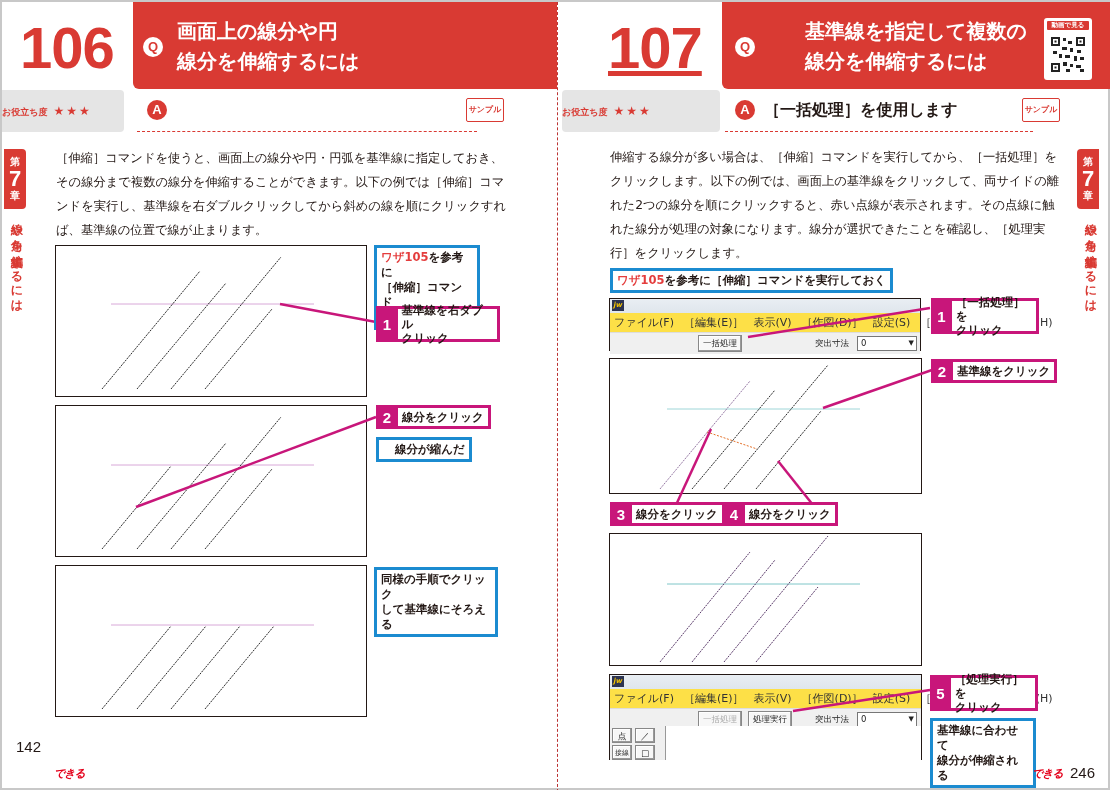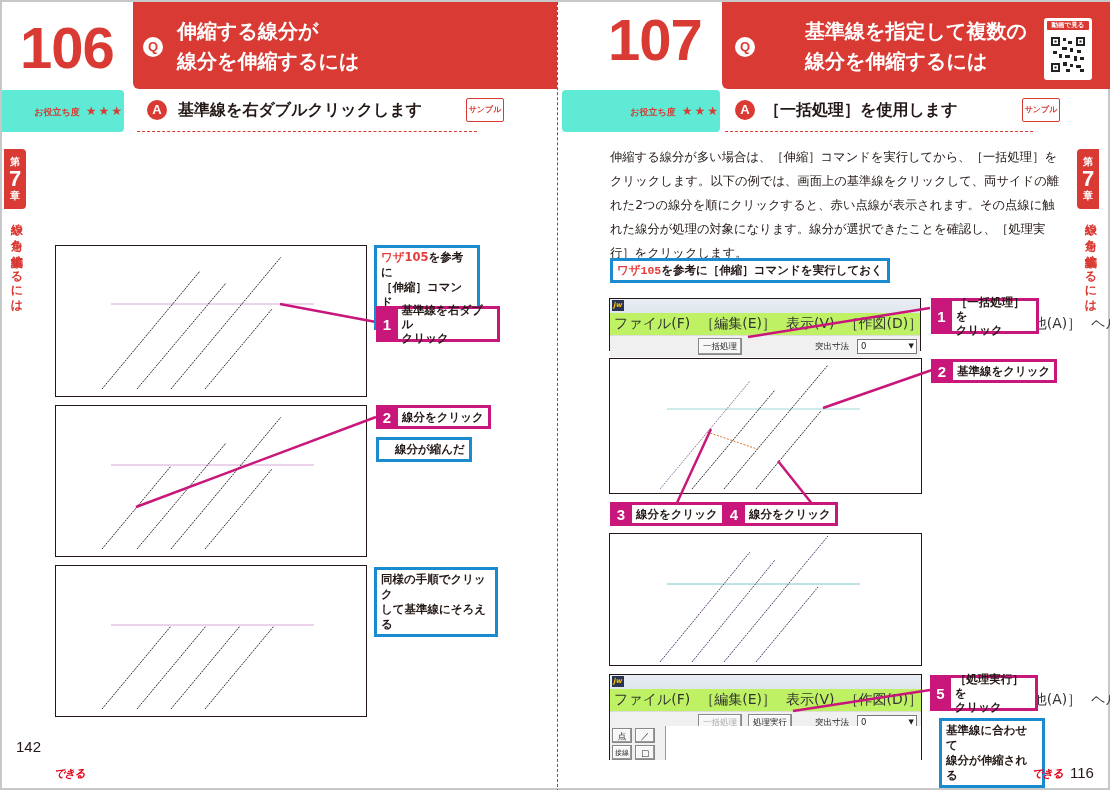--- a/index.html
+++ b/index.html
@@ -7,21 +7,21 @@
   .spread { position: absolute; inset: 0; border: 2px solid #c8c8c8; }
   .page { position: absolute; top: 0; height: 790px; width: 555px; }
   .page.left { left: 0; }
   .page.right { left: 555px; border-left: 1px dashed #b33; }
   .abs { position: absolute; }
 
   .num { font-family: "Liberation Sans", sans-serif; font-weight: bold; color: #d93a33; font-size: 58px; letter-spacing: -1px; }
   .qbar { background: #d93a33; color: #fff; border-radius: 0 0 0 6px; }
   .qbadge { width: 20px; height: 20px; border-radius: 50%; background: #fff; color: #d93a33; font-weight: bold; font-size: 13px; text-align: center; line-height: 20px; font-family: "Liberation Sans", sans-serif; }
   .qtitle { font-size: 20px; font-weight: bold; line-height: 30px; color: #fff; }
-  .rating { background: #5eead4; border-radius: 0 4px 4px 0; color: #d93a33; font-size: 9px; font-weight: bold; text-align: right; line-height: 42px; }
+  .rating { background: #e5e5e5; border-radius: 0 4px 4px 0; color: #d93a33; font-size: 9px; font-weight: bold; text-align: left; line-height: 42px; }
   .rating .stars { font-size: 12px; margin-left: 6px; letter-spacing: 2px; }
   .abadge { width: 20px; height: 20px; border-radius: 50%; background: #d93a33; color: #fff; font-weight: bold; font-size: 13px; text-align: center; line-height: 20px; font-family: "Liberation Sans", sans-serif; }
   .atitle { font-size: 16px; font-weight: bold; color: #231815; line-height: 20px; }
   .sample { border: 1px solid #d93a33; color: #d93a33; font-size: 8px; font-weight: bold; width: 38px; height: 24px; line-height: 22px; text-align: center; border-radius: 2px; }
   .dashline { border-top: 1px dashed #d93a33; height: 0; }
 
   .body { font-size: 12.3px; line-height: 24px; color: #231815; }
   .tab { background: #d93a33; color: #fff; text-align: center; font-weight: bold; width: 22px; }
   .tab .chap-a { font-size: 10px; display: block; padding-top: 6px; }
   .tab .chap-n { font-size: 22px; display: block; line-height: 20px; font-family: "Liberation Sans", sans-serif; }
@@ -33,21 +33,21 @@
 
   .note { border: 3px solid #1b8bd0; background: #fff; font-size: 11.5px; font-weight: bold; line-height: 15px; padding: 2px 4px; color: #231815; }
   .note .hl { color: #e43d3d; }
   .step { background: #c8167a; display: flex; align-items: stretch; }
   .step .n { color: #fff; font-weight: bold; font-size: 15px; width: 22px; text-align: center; font-family: "Liberation Sans", sans-serif; display: flex; align-items: center; justify-content: center; }
   .step .t { background: #fff; margin: 3px 3px 3px 0; padding: 0 4px; font-size: 11.5px; font-weight: bold; line-height: 14px; color: #231815; display: flex; align-items: center; }
 
   .jw { border: 1.5px solid #231815; background: #f4f4f4; font-family: "DejaVu Sans", sans-serif; }
   .jw .tb { height: 14px; background: linear-gradient(#e9eef3, #dfe6ec); position: relative; }
   .jw .logo { position: absolute; left: 2px; top: 1px; width: 12px; height: 11px; background: #2c3350; color: #f3c300; font-size: 7px; font-style: italic; font-weight: bold; text-align: center; line-height: 11px; }
-  .jw .menu { font-size: 14px; color: #333; padding: 2px 4px; white-space: nowrap; display: flex; gap: 10px; background: #bef264; }
+  .jw .menu { font-size: 11px; color: #333; padding: 2px 4px; white-space: nowrap; display: flex; gap: 10px; background: #fde047; }
   .jw .bar { height: 22px; background: #f0f0f0; border-top: 1px solid #ddd; position: relative; }
   .btn98 { position: absolute; border: 1px solid #888; background: #f7f7f7; box-shadow: inset -1px -1px #999, inset 1px 1px #fff; font-size: 8.5px; text-align: center; line-height: 15px; color: #222; }
   .btn98.disabled { color: #aaa; }
   .sel98 { position: absolute; border: 1px solid #777; background: #fff; font-size: 8.5px; line-height: 13px; padding-left: 3px; color: #222; }
   .sel98 .arr { position: absolute; right: 2px; top: 0; font-size: 7px; }
   .lbl98 { position: absolute; font-size: 8.5px; color: #222; }
 
   .foot-num { font-family: "Liberation Sans", sans-serif; font-size: 15px; color: #231815; }
   .dekiru { font-size: 11px; font-weight: bold; color: #e4001b; font-style: italic; letter-spacing: -1px; }
 
@@ -57,39 +57,39 @@
 </head>
 <body>
 
 <div class="spread">
 
   <div class="page left">
     <div class="abs num" style="left:18px;top:12px;">106</div>
     <div class="abs qbar" style="left:131px;top:0;width:424px;height:87px;">
       <div class="abs qbadge" style="left:10px;top:35px;">Q</div>
       <div class="abs qtitle" style="left:44px;top:14px;">
-        <div>伸縮する線分が</div>
+        <div>画面上の線分や円</div>
         <div>線分を伸縮するには</div>
       </div>
     </div>
     <div class="abs rating" style="left:0;top:88px;width:122px;height:42px;">
       <span>お役立ち度</span><span class="stars">★★★</span>
     </div>
     <div class="abs abadge" style="left:145px;top:98px;">A</div>
-    <div class="abs atitle" style="left:176px;top:98px;">基準線を右ダブルクリックします</div>
     <div class="abs sample" style="left:464px;top:96px;">サンプル</div>
     <div class="abs dashline" style="left:135px;top:129px;width:340px;"></div>
 
     <div class="abs tab" style="left:2px;top:147px;border-radius:0 4px 4px 0;">
       <span class="chap-a">第</span>
       <span class="chap-n">7</span>
       <span class="chap-b">章</span>
     </div>
     <div class="abs vert" style="left:6px;top:212px;">線や角を編集するには</div>
 
+    <div class="abs body" style="left:54px;top:144px;width:452px;">［伸縮］コマンドを使うと、画面上の線分や円・円弧を基準線に指定しておき、その線分まで複数の線分を伸縮することができます。以下の例では［伸縮］コマンドを実行し、基準線を右ダブルクリックしてから斜めの線を順にクリックすれば、基準線の位置で線が止まります。</div>
 
     <div class="abs panel" style="left:53px;top:243px;width:312px;height:152px;">
       <svg width="309" height="149" viewBox="0 0 309 149">
         <line x1="55" y1="58" x2="258" y2="58" stroke="#d8a8d8" stroke-width="1"></line>
         <g stroke="#111" stroke-width="0.9" stroke-dasharray="2 1">
           <line x1="46" y1="143" x2="144" y2="25"></line>
           <line x1="81" y1="143" x2="170" y2="37"></line>
           <line x1="115" y1="143" x2="225" y2="11"></line>
           <line x1="149" y1="143" x2="216" y2="63"></line>
         </g>
@@ -143,21 +143,21 @@
     <div class="abs note" style="left:374px;top:435px;padding-left:16px;">線分が縮んだ</div>
     <div class="abs note" style="left:372px;top:565px;width:124px;">
       <span>同様の手順でクリック</span><br><span>して基準線にそろえる</span>
     </div>
 
     <div class="abs foot-num" style="left:14px;top:736px;">142</div>
     <div class="abs dekiru" style="left:52px;top:764px;">できる</div>
   </div>
 
   <div class="page right">
-    <div class="abs num" style="left:50px;top:4px;">107</div>
+    <div class="abs num" style="left:50px;top:12px;text-decoration:underline;">107</div>
     <div class="abs qbar" style="left:164px;top:0;width:389px;height:87px;">
       <div class="abs qbadge" style="left:13px;top:35px;">Q</div>
       <div class="abs qtitle" style="left:45px;top:14px;margin-left:38px;">
         <div>基準線を指定して複数の</div>
         <div>線分を伸縮するには</div>
       </div>
       <div class="abs qr" style="left:322px;top:16px;width:48px;height:62px;">
         <div class="head">動画で見る</div>
         <svg width="48" height="44" viewBox="0 0 48 44">
           <g fill="#222">
@@ -203,21 +203,21 @@
 
     <div class="abs body" style="left:52px;top:143px;width:452px;">伸縮する線分が多い場合は、［伸縮］コマンドを実行してから、［一括処理］をクリックします。以下の例では、画面上の基準線をクリックして、両サイドの離れた2つの線分を順にクリックすると、赤い点線が表示されます。その点線に触れた線分が処理の対象になります。線分が選択できたことを確認し、［処理実行］をクリックします。</div>
 
     <div class="abs tab" style="left:519px;top:147px;border-radius:4px 0 0 4px;">
       <span class="chap-a">第</span>
       <span class="chap-n">7</span>
       <span class="chap-b">章</span>
     </div>
     <div class="abs vert" style="left:524px;top:212px;">線や角を編集するには</div>
 
-    <div class="abs note" style="left:52px;top:256px;font-family:Liberation Mono, monospace;">
+    <div class="abs note" style="left:52px;top:266px;">
       <span class="hl">ワザ105</span><span>を参考に［伸縮］コマンドを実行しておく</span>
     </div>
 
     <div class="abs jw" style="left:51px;top:296px;width:312px;height:53px;">
       <div class="tb">
           <div class="logo">jw</div>
         </div>
       <div class="menu">
         <span>ファイル(F)</span>
         <span>［編集(E)］</span>
@@ -312,20 +312,20 @@
     <div class="abs step" style="left:165px;top:500px;height:24px;">
       <div class="n">4</div>
       <div class="t">線分をクリック</div>
     </div>
     <div class="abs step" style="left:372px;top:673px;width:108px;height:36px;">
       <div class="n">5</div>
       <div class="t">
           <span><span>［処理実行］を</span><br><span>クリック</span></span>
         </div>
     </div>
-    <div class="abs note" style="left:372px;top:716px;width:106px;margin-left:9px;">
+    <div class="abs note" style="left:372px;top:716px;width:106px;">
       <span>基準線に合わせて</span><br><span>線分が伸縮される</span>
     </div>
 
     <div class="abs dekiru" style="left:474px;top:764px;">できる</div>
-    <div class="abs foot-num" style="left:512px;top:762px;">116</div>
+    <div class="abs foot-num" style="left:512px;top:762px;">246</div>
   </div>
 </div>
 
 </body></html>

